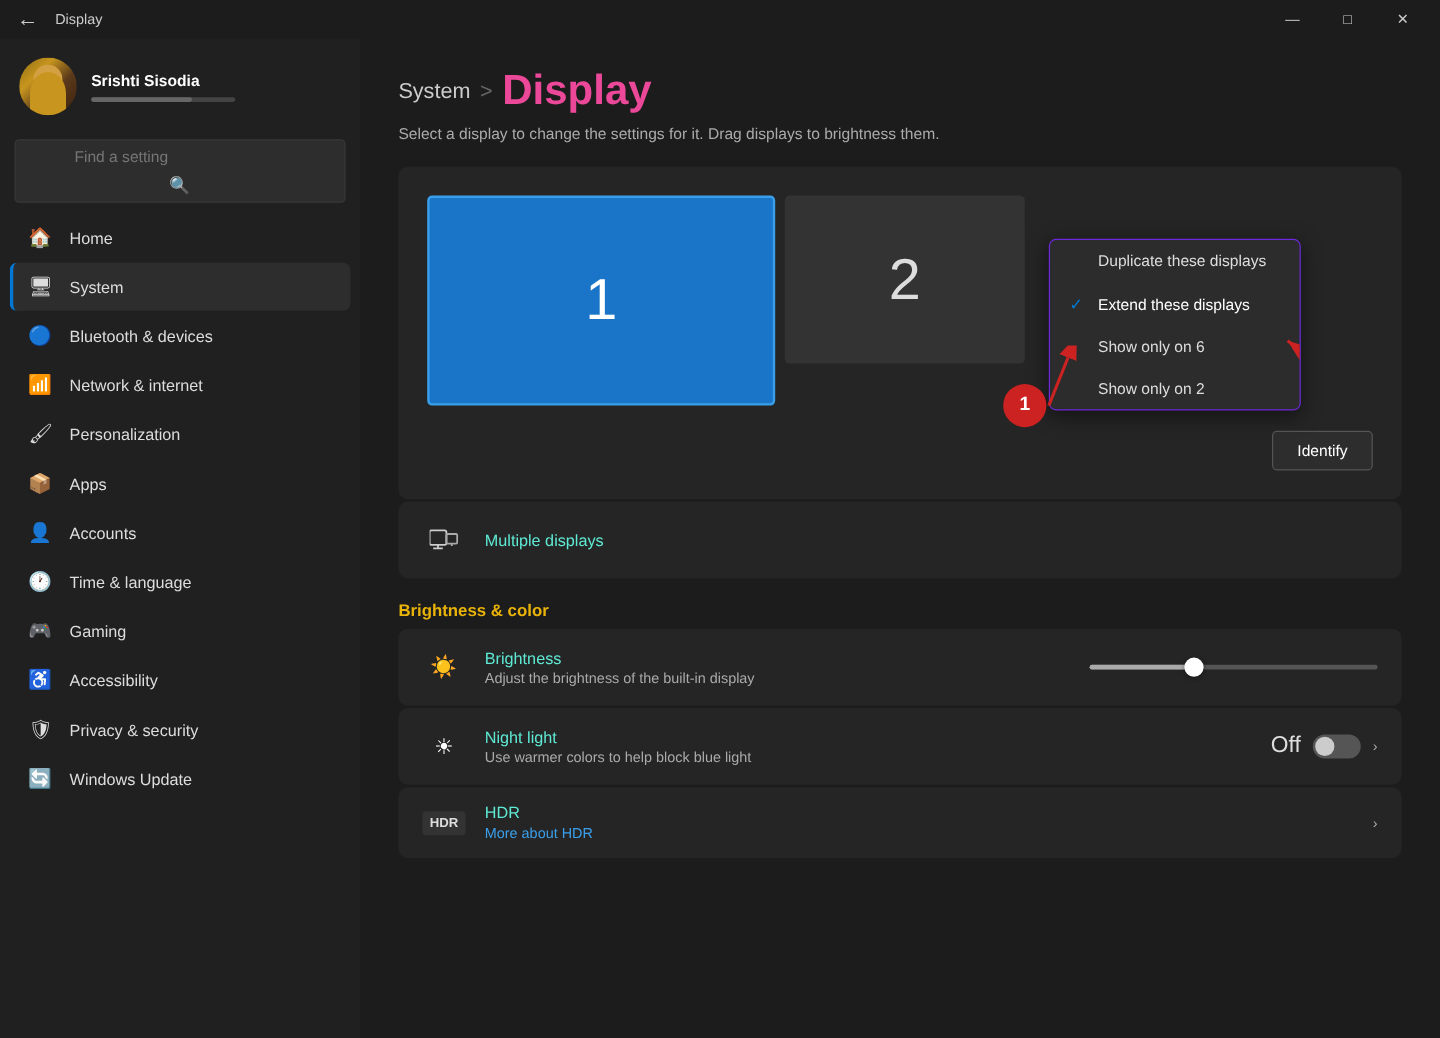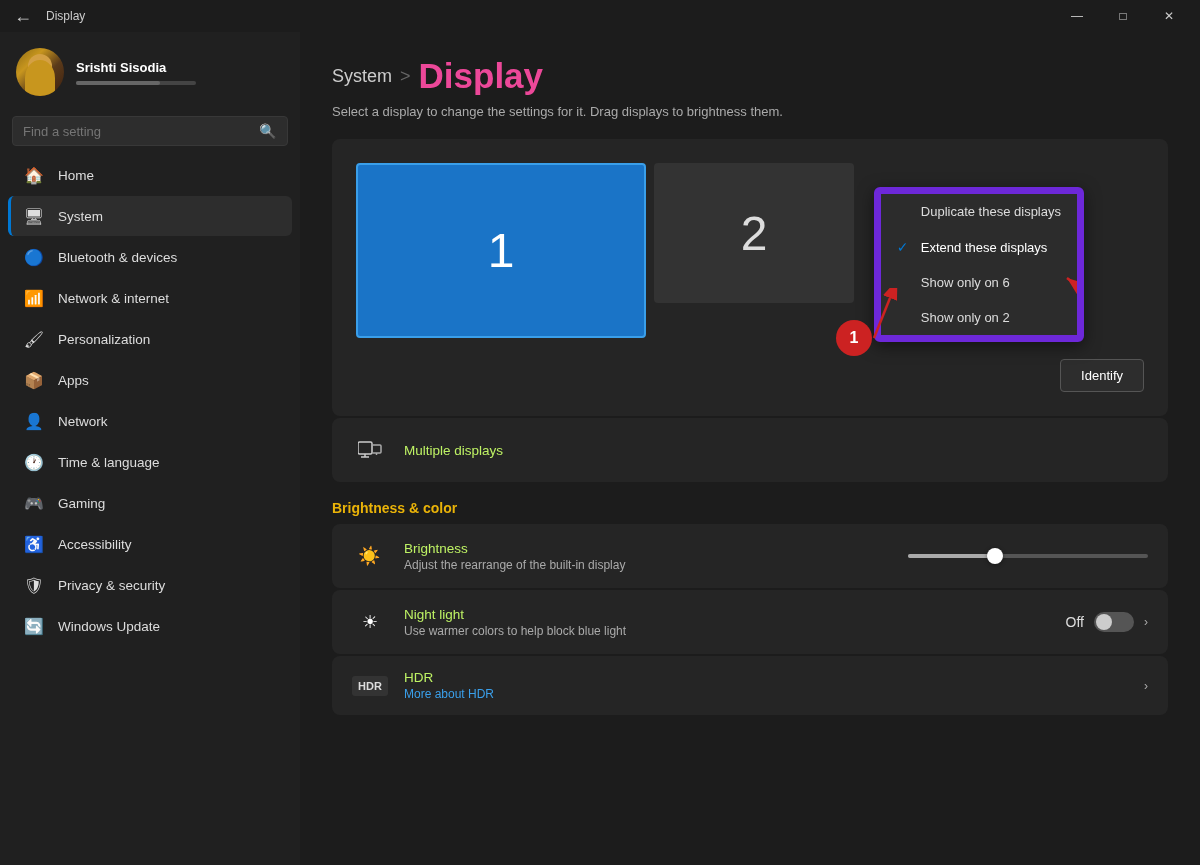--- a/index.html
+++ b/index.html
@@ -136,20 +136,21 @@
       padding: 0 12px 8px 12px;
     }
     .search-box {
       display: flex;
       align-items: center;
       background: #2d2d2d;
       border-radius: 4px;
       padding: 6px 10px;
       gap: 8px;
       border: 1px solid #383838;
+      flex-direction: column;
     }
     .search-input {
       background: transparent;
       border: none;
       outline: none;
       color: #ccc;
       font-size: 13px;
       flex: 1;
     }
     .search-icon {
@@ -275,21 +276,21 @@
       gap: 12px;
       position: relative;
     }
 
     
     .dropdown-menu {
       position: absolute;
       right: 60px;
       bottom: 50px;
       background: #2c2c2c;
-      border: 7px solid #6d28d9;
+      border: 1px solid #6d28d9;
       border-radius: 6px;
       min-width: 210px;
       z-index: 100;
       box-shadow: 0 4px 16px rgba(0,0,0,0.5);
       overflow: hidden;
     }
     .dropdown-item {
       padding: 10px 16px;
       font-size: 13px;
       color: #ddd;
@@ -338,21 +339,21 @@
       font-size: 18px;
       flex-shrink: 0;
     }
 
     .row-text {
       flex: 1;
     }
     .row-title {
       font-size: 13.5px;
       font-weight: 500;
-      color: #bef264;
+      color: #5eead4;
     }
     .row-sub {
       font-size: 12px;
       color: #aaa;
       margin-top: 2px;
     }
 
     .row-right {
       display: flex;
       align-items: center;
@@ -447,21 +448,21 @@
     .back-btn {
       background: none;
       border: none;
       color: #ccc;
       font-size: 18px;
       cursor: pointer;
       padding: 2px 6px;
     }
 
     .off-label {
-      font-size: 14px;
+      font-size: 19px;
       color: #ddd;
     }
   </style>
 </head>
 <body>
 
 <div class="titlebar">
   <div class="titlebar-left">
     <button class="back-btn">←</button>
     <span class="titlebar-title">Display</span>
@@ -519,21 +520,21 @@
       <div class="nav-item">
         <span class="nav-icon">🖌</span>
         <span>Personalization</span>
       </div>
       <div class="nav-item">
         <span class="nav-icon">📦</span>
         <span>Apps</span>
       </div>
       <div class="nav-item">
         <span class="nav-icon">👤</span>
-        <span>Network</span>
+        <span>Accounts</span>
       </div>
       <div class="nav-item">
         <span class="nav-icon">🕐</span>
         <span>Time &amp; language</span>
       </div>
       <div class="nav-item">
         <span class="nav-icon">🎮</span>
         <span>Gaming</span>
       </div>
       <div class="nav-item">
@@ -627,21 +628,21 @@
         <div class="row-title">Multiple displays</div>
       </div>
     </div>
 
     <div class="section-header">Brightness &amp; color</div>
 
     <div class="section-row">
       <div class="row-icon">☀️</div>
       <div class="row-text">
         <div class="row-title">Brightness</div>
-        <div class="row-sub">Adjust the rearrange of the built-in display</div>
+        <div class="row-sub">Adjust the brightness of the built-in display</div>
       </div>
       <div class="row-right">
         <div class="brightness-slider">
           <div class="slider-track" style="width: 280px;">
             <div class="slider-fill"></div>
             <div class="slider-thumb"></div>
 
             <div style="position:absolute;left:0;right:0;height:4px;background:#555;border-radius:2px;top:0;z-index:-1;width:200px;"></div>
           </div>
         </div>

